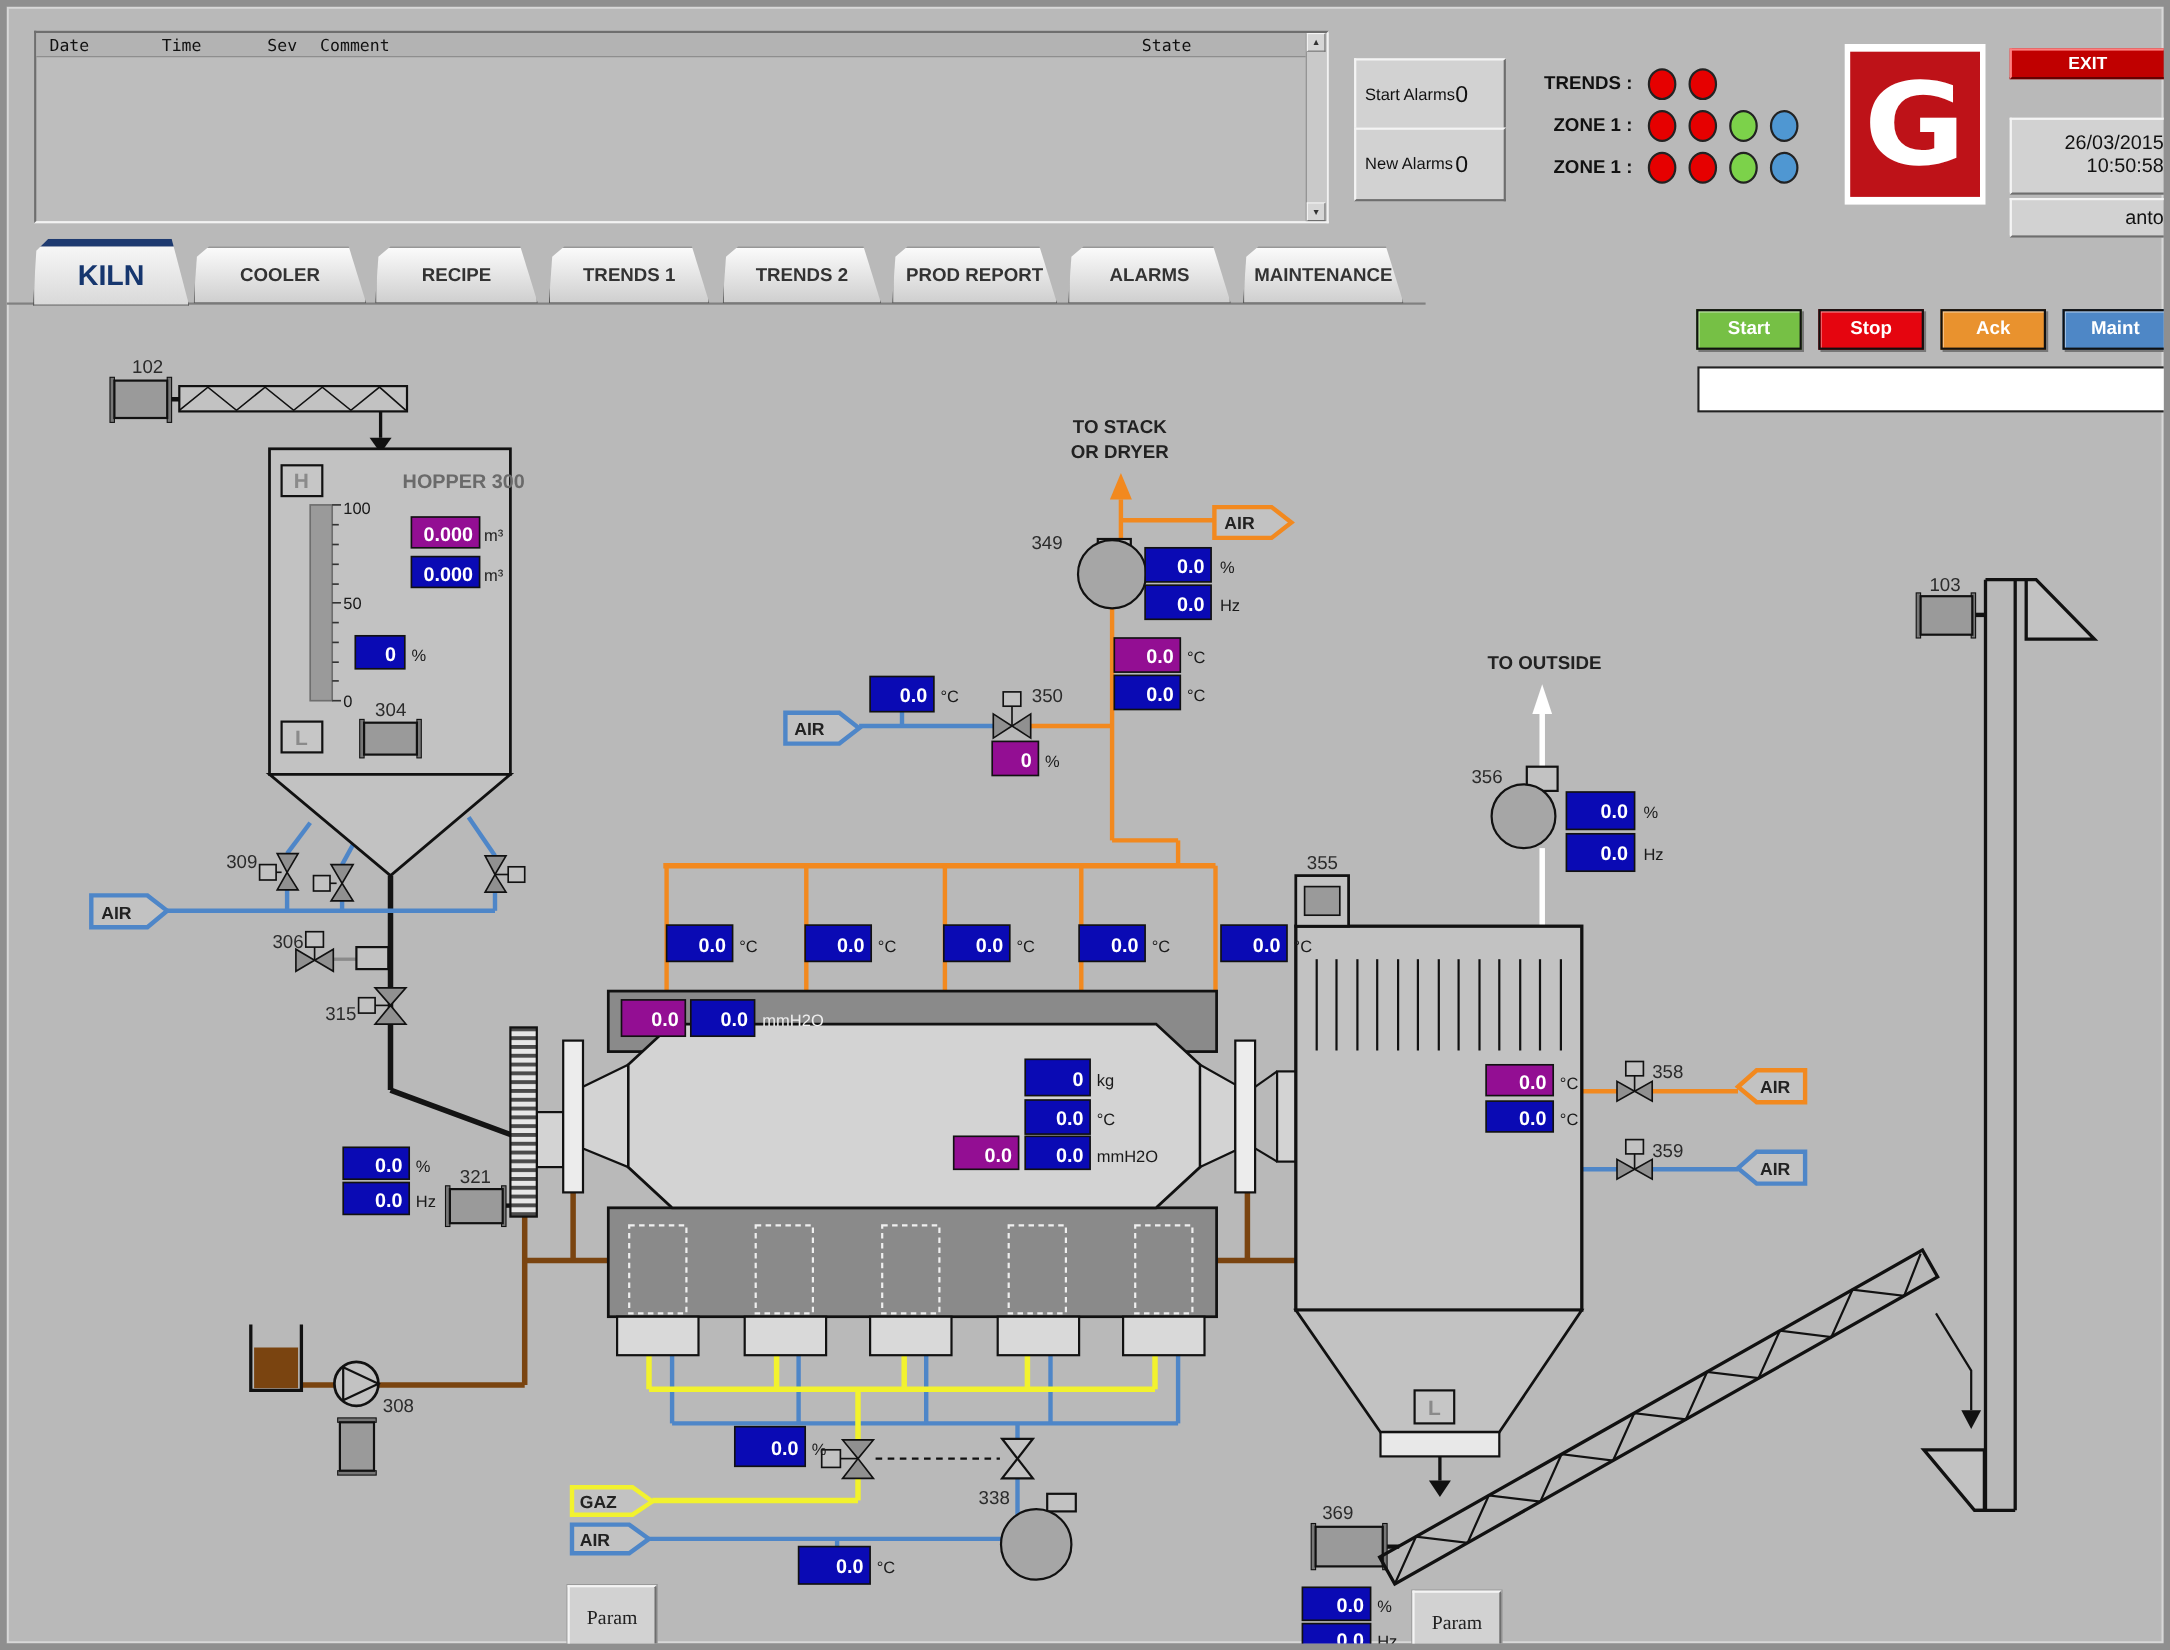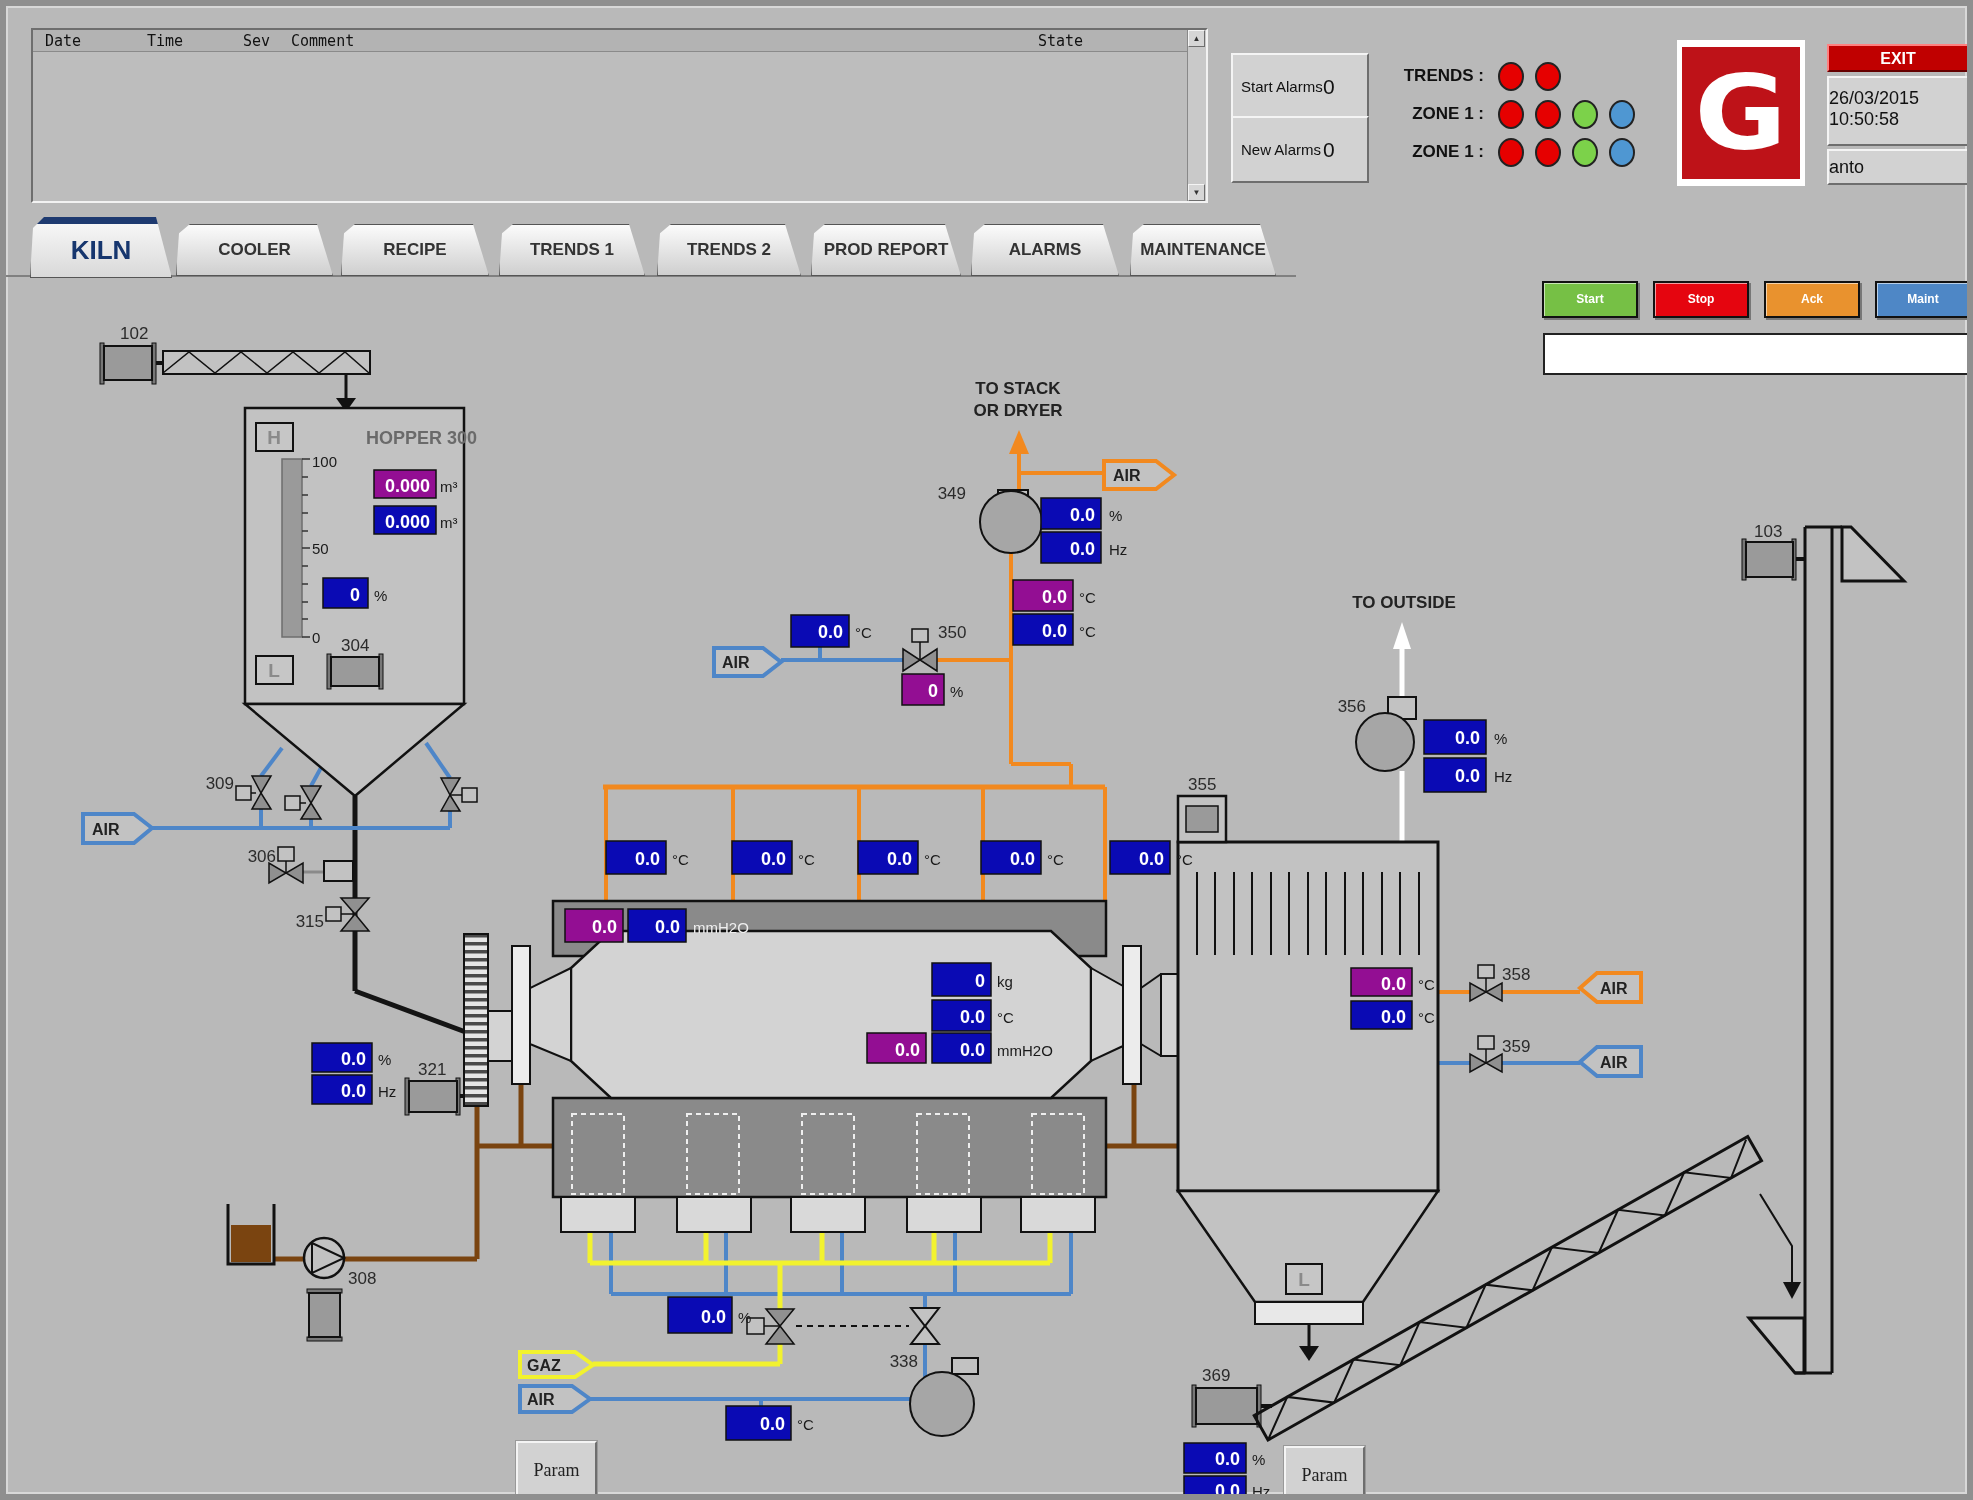--- a/index.html
+++ b/index.html
@@ -25,34 +25,34 @@
   .lt-red{background:#e60000;} .lt-green{background:#7cd24a;} .lt-blue{background:#4f97d2;}
   
   #logo{left:1671px;top:34px;width:128px;height:146px;background:#fff;padding:0;}
   #logo .inner{position:absolute;left:5px;top:7px;right:5px;bottom:7px;background:#be1218;
       display:flex;align-items:center;justify-content:center;}
   #logo .g{font-family:"DejaVu Sans",sans-serif;font-weight:bold;font-size:104px;color:#fff;line-height:1;
       transform:scaleX(1.08);}
   #exit-btn{left:1821px;top:38px;width:142px;height:28px;background:#c00000;color:#fff;font-weight:bold;
       font-size:16px;text-align:center;line-height:26px;border:2px solid;border-color:#ff8080 #660000 #660000 #ff8080;box-sizing:border-box;}
   .panel{background:#d2d2d2;border:2px solid;border-color:#f4f4f4 #6e6e6e #6e6e6e #f4f4f4;box-sizing:border-box;
-      color:#111;text-align:left;}
+      color:#111;text-align:right;margin-top:31px;}
   #clock-box{left:1821px;top:70px;width:142px;height:70px;font-size:18px;padding-top:10px;}
   #user-box{left:1821px;top:143px;width:142px;height:36px;font-size:18px;line-height:33px;}
   
   .tab{position:absolute;top:218px;height:52px;background:linear-gradient(#fbfbfb,#cfcfcf);
       border:1px solid #555;box-sizing:border-box;color:#333;font-weight:bold;font-size:17px;
       display:flex;align-items:center;justify-content:center;
       clip-path:polygon(0 100%, 3px 18%, 14px 0, calc(100% - 16px) 0, 100% 100%);}
   .tab.active{top:211px;height:61px;background:linear-gradient(#f6f6f6,#d9d9d9);color:#16366e;font-size:26px;
       border-top:7px solid #1e3a70;z-index:5;}
   #tab-baseline{left:0;top:269px;width:1290px;height:2px;background:#808080;}
   
   .ctl-btn{position:absolute;top:275px;width:96px;height:37px;border:2px solid #111;box-sizing:border-box;
-      color:#fff;font-weight:bold;font-size:12px;text-align:center;line-height:32px;
+      color:#fff;font-weight:bold;font-size:17px;text-align:center;line-height:32px;
       box-shadow:inset 1px 1px 0 rgba(255,255,255,.6), 2px 2px 0 #777;}
   #msg-box{left:1537px;top:327px;width:431px;height:42px;background:#fff;border:2px solid #222;box-sizing:border-box;
       font-size:15px;color:#111;line-height:38px;padding-left:8px;}
   
   .param-btn{position:absolute;width:81px;height:58px;background:#d2d2d2;border:2px solid;
       border-color:#f4f4f4 #6e6e6e #6e6e6e #f4f4f4;box-shadow:0 0 0 1px #999;font-size:18px;color:#222;
       font-family:Liberation Serif, serif;}
   svg text{font-family:"Liberation Sans",sans-serif;}
   .dev{font-size:17px;fill:#2b2b2b;}
   .unit{font-size:15px;fill:#1a1a1a;}

